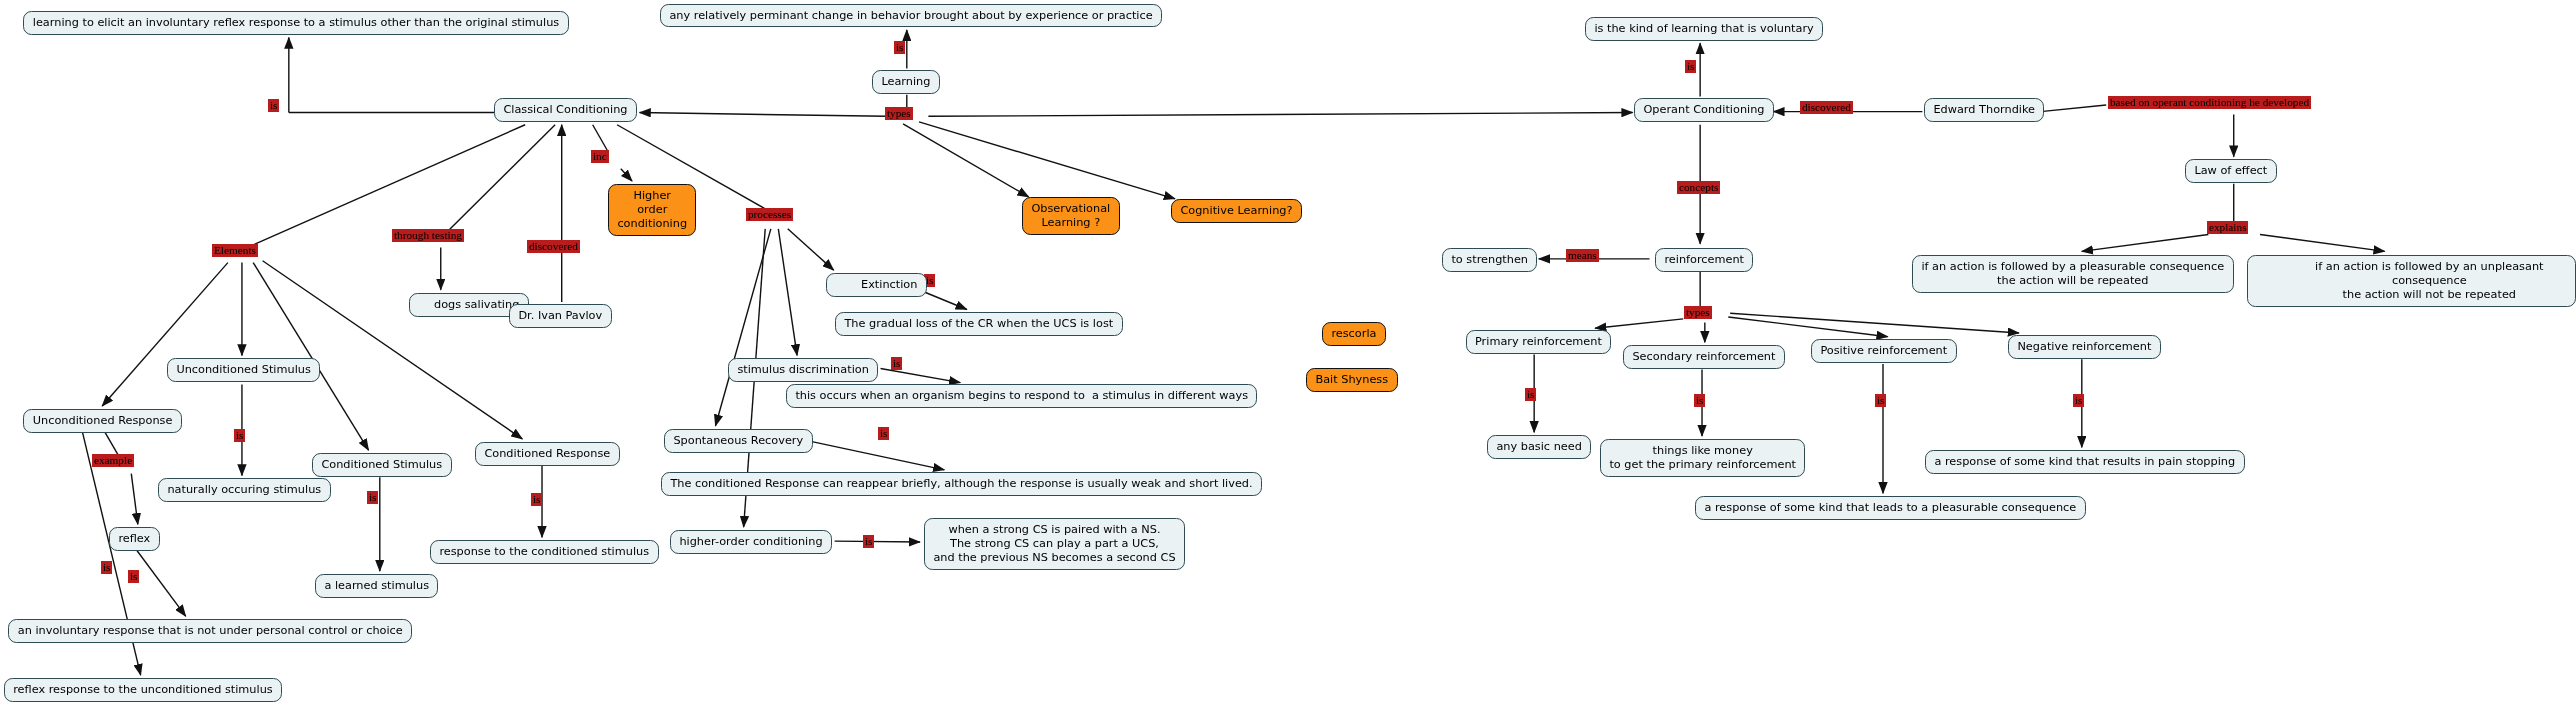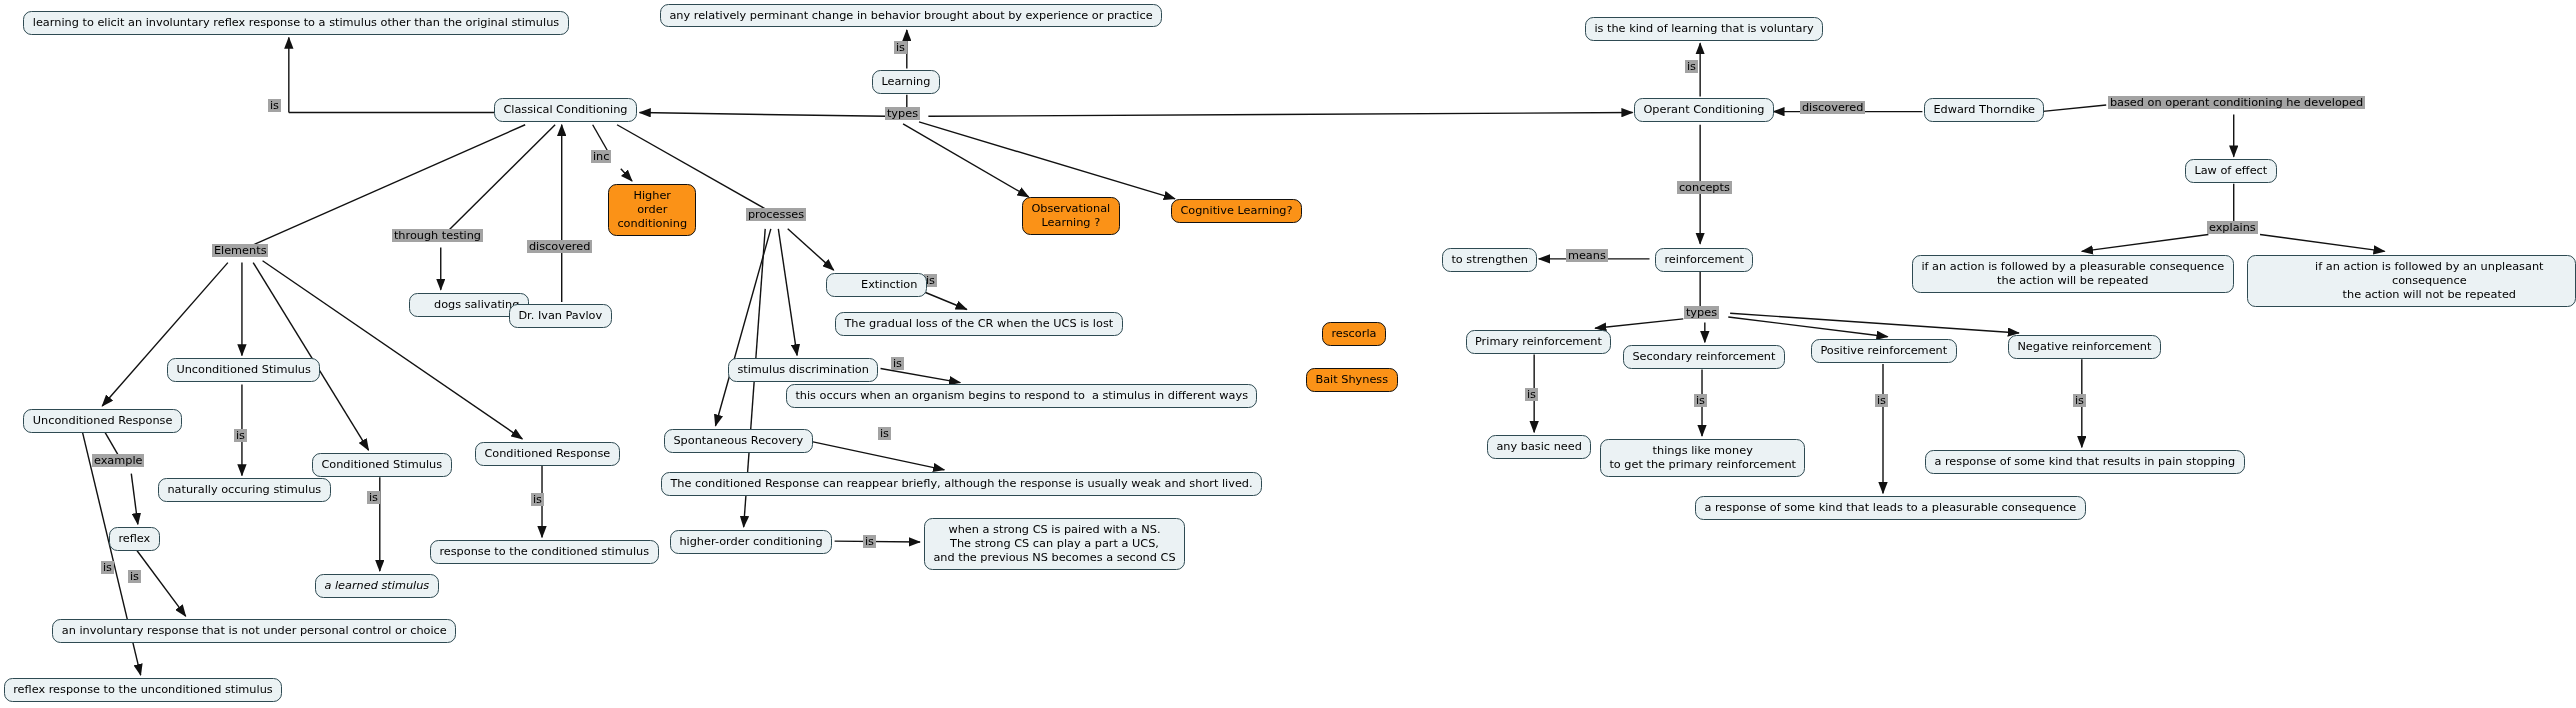--- a/index.html
+++ b/index.html
@@ -3,22 +3,22 @@
 <meta charset="utf-8">
 <title>Concept Map</title>
 <style>
   html,body{margin:0;padding:0;background:#ffffff;}
   body{font-family:"DejaVu Sans","Liberation Sans",sans-serif;}
   #canvas{position:relative;overflow:hidden;background:#ffffff;}
   #links{position:absolute;left:0;top:0;z-index:0;}
   .edge{stroke:var(--line);stroke-width:1.5;fill:none;}
   #arw path{fill:var(--line);}
   .link-label{
-    position:absolute;z-index:1;background:#a3a3a3;color:#000;
-    font-size:11.3px;line-height:13px;padding:0 1.9px;white-space:pre;
+    position:absolute;z-index:1;background:#b91c1c;color:#000;
+    font-size:11.3px;line-height:13px;padding:0 1.9px;white-space:pre;font-family:Liberation Serif, serif;
   }
   .node{
     position:absolute;z-index:2;box-sizing:border-box;
     border:1.3px solid var(--concept-border);border-radius:8.4px;
     padding:3.8px 8.4px;font-size:11.3px;line-height:14px;color:#000;
     white-space:pre;
   }
   .node.concept{background:var(--concept-fill);}
   .node.annotation{background:var(--annotation-fill);border-color:var(--annotation-border);}
   .node.multi{white-space:pre-line;text-align:center;}
@@ -139,23 +139,23 @@
     <div class="node concept" style="left: 1925px; top: 450px;">a response of some kind that results in pain stopping</div>
     <div class="node concept" style="left: 1695px; top: 496px;">a response of some kind that leads to a pleasurable consequence</div>
     <div class="node concept" style="left: 409px; top: 293px; padding-left: 24px;">dogs salivating</div>
     <div class="node concept" style="left: 509px; top: 304px;">Dr. Ivan Pavlov</div>
     <div class="node concept" style="left: 167px; top: 358px;">Unconditioned Stimulus</div>
     <div class="node concept" style="left: 23.4px; top: 409px;">Unconditioned Response</div>
     <div class="node concept" style="left: 158px; top: 478px;">naturally occuring stimulus</div>
     <div class="node concept" style="left: 312px; top: 453px;">Conditioned Stimulus</div>
     <div class="node concept" style="left: 475px; top: 442px;">Conditioned Response</div>
     <div class="node concept" style="left: 109px; top: 527px;">reflex</div>
-    <div class="node concept" style="left: 315px; top: 574px; font-style: italic;">a learned stimulus</div>
+    <div class="node concept" style="left: 315px; top: 574px;">a learned stimulus</div>
     <div class="node concept" style="left: 430px; top: 540px;">response to the conditioned stimulus</div>
-    <div class="node concept" style="left: 8.4px; top: 619px; margin-left: 44px;">an involuntary response that is not under personal control or choice</div>
+    <div class="node concept" style="left: 8.4px; top: 619px;">an involuntary response that is not under personal control or choice</div>
     <div class="node concept" style="left: 3.8px; top: 678px;">reflex response to the unconditioned stimulus</div>
     <div class="node concept" style="left: 826px; top: 273px; padding-left: 34px;">Extinction</div>
     <div class="node concept" style="left: 835px; top: 312px;">The gradual loss of the CR when the UCS is lost</div>
     <div class="node concept" style="left: 728px; top: 358px;">stimulus discrimination</div>
     <div class="node concept" style="left: 786px; top: 384px;">this occurs when an organism begins to respond to  a stimulus in different ways</div>
     <div class="node concept" style="left: 664px; top: 429px;">Spontaneous Recovery</div>
     <div class="node concept" style="left: 661px; top: 472px;">The conditioned Response can reappear briefly, although the response is usually weak and short lived.</div>
     <div class="node concept" style="left: 670px; top: 530px;">higher-order conditioning</div>
     <div class="node concept multi" style="left: 924px; top: 518px;">when a strong CS is paired with a NS.
 The strong CS can play a part a UCS,

